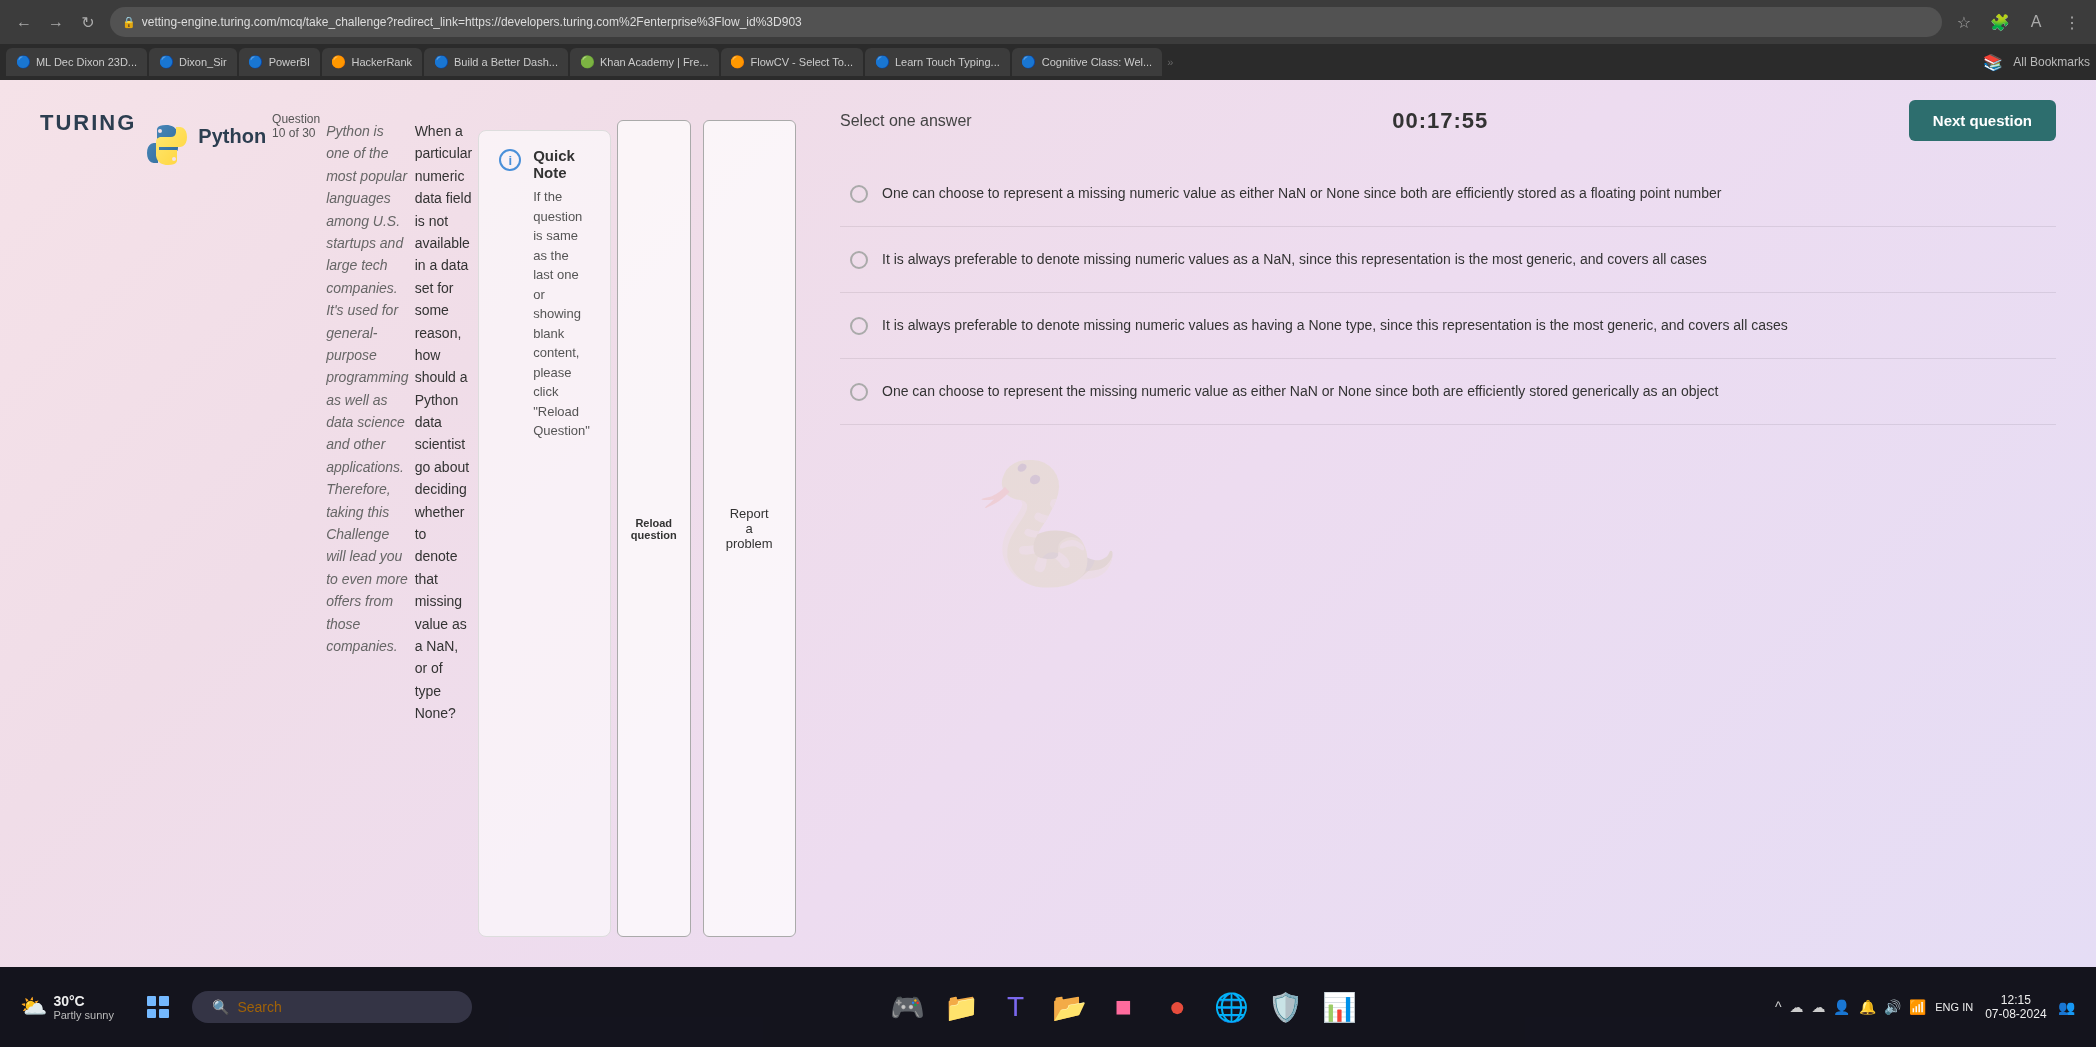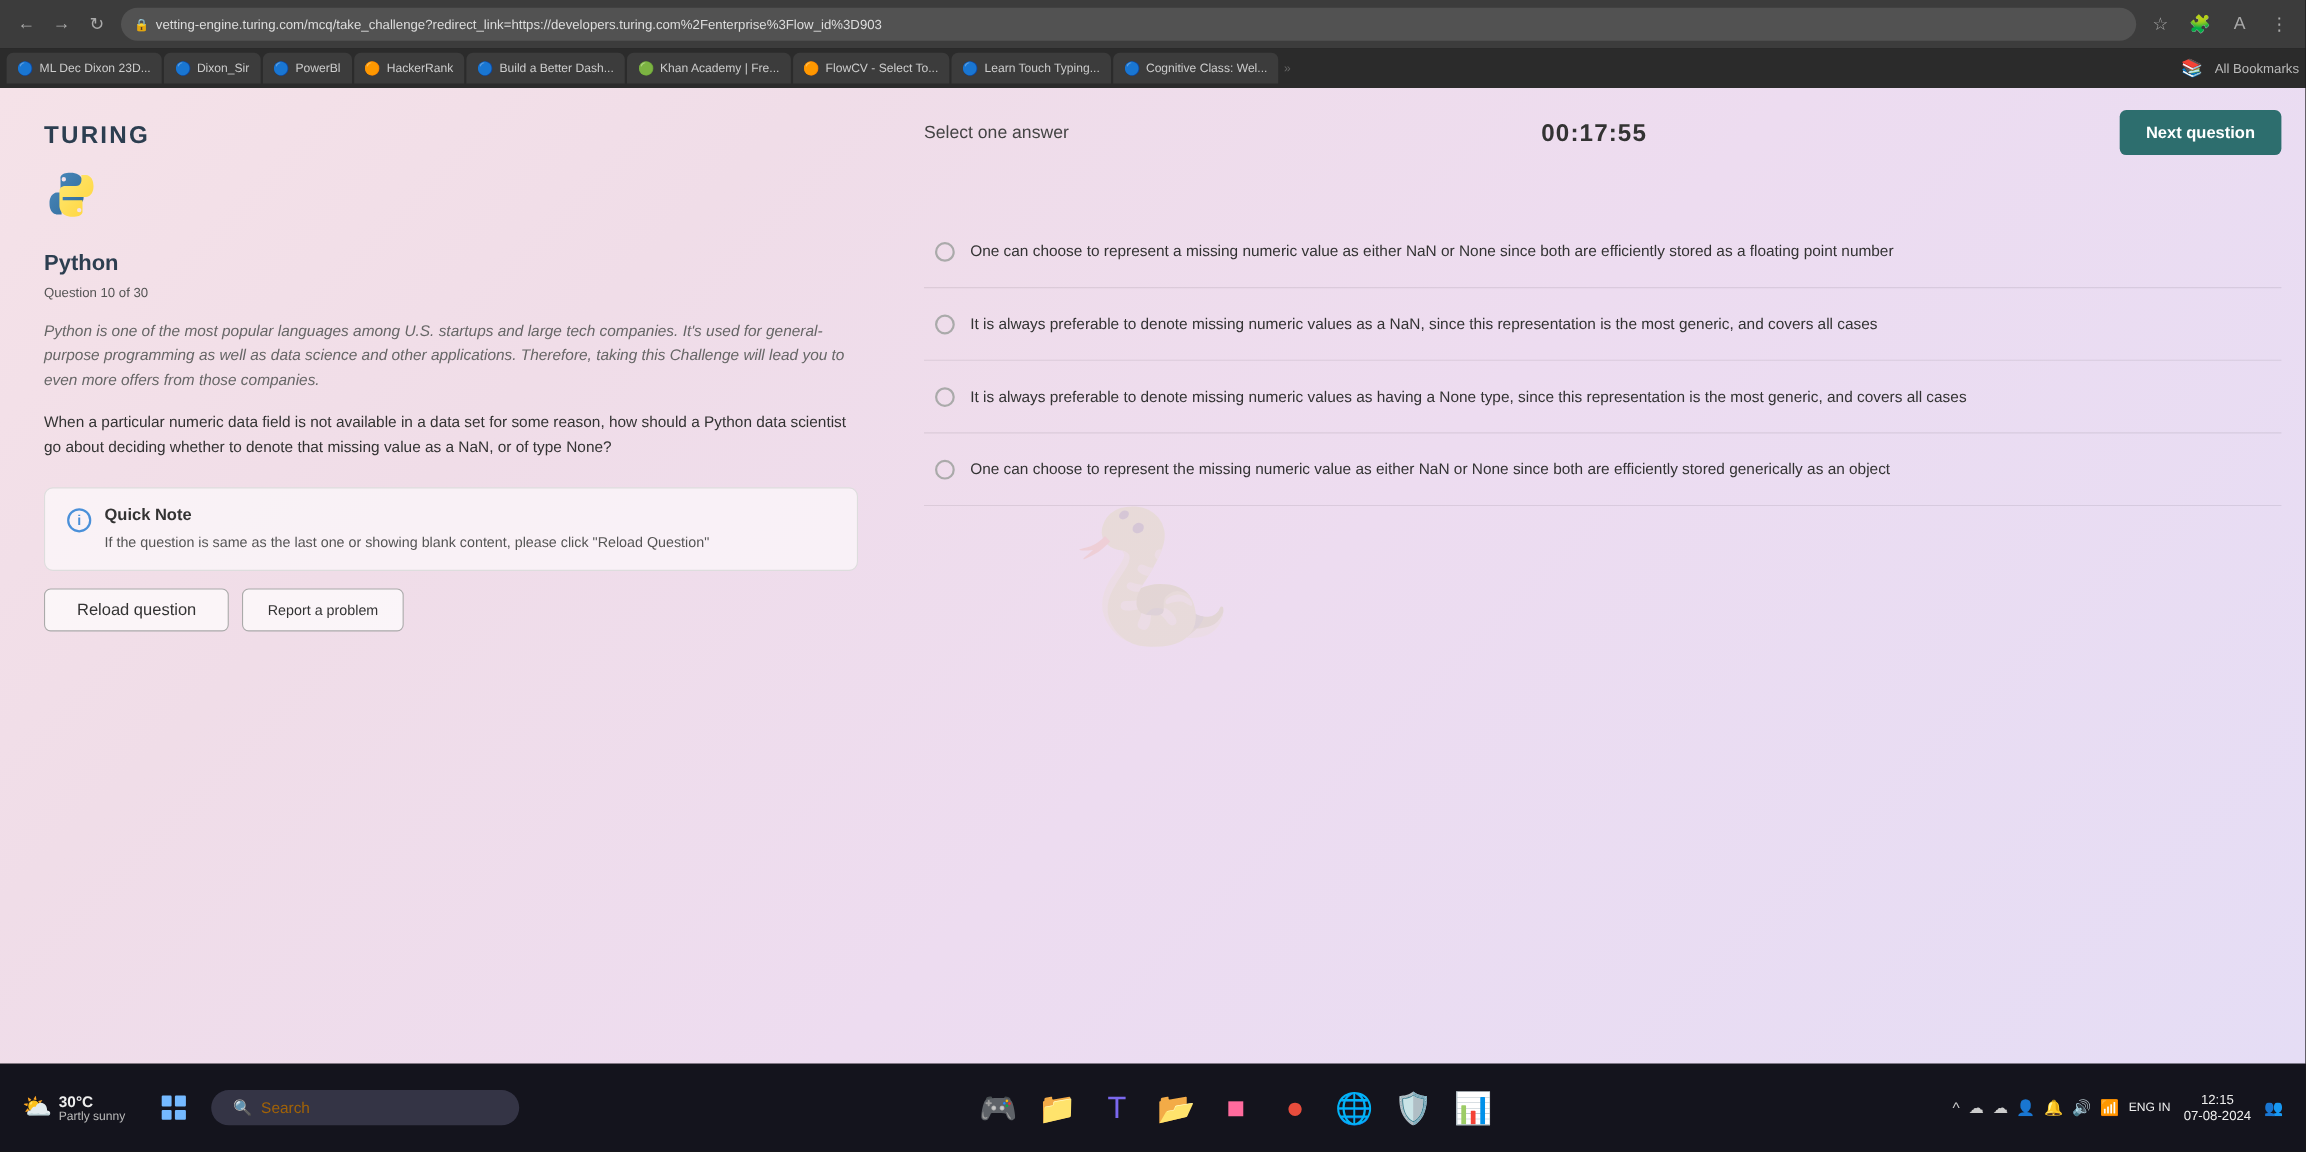--- a/index.html
+++ b/index.html
@@ -115,21 +115,21 @@
       margin: 0 3px;
       color: #666;
       font-size: 11px;
     }
 
     
     .left-panel {
       width: 820px;
       padding: 30px 40px;
       display: flex;
-      flex-direction: column;
+      flex-direction: row;
       gap: 6px;
     }
 
     .turing-logo {
       font-size: 22px;
       font-weight: 700;
       letter-spacing: 2px;
       color: #2c3e50;
     }
 
@@ -200,46 +200,46 @@
       line-height: 1.5;
     }
 
     .action-buttons {
       display: flex;
       gap: 12px;
       margin-top: 10px;
     }
 
     .btn-reload {
-      padding: 10px 29px;
+      padding: 10px 13px;
       border: 1px solid #aaa;
       background: rgba(255,255,255,0.7);
       border-radius: 6px;
-      font-size: 15px;
+      font-size: 11px;
       color: #333;
       cursor: pointer;
+      font-weight: bold;
     }
 
     .btn-report {
       padding: 10px 22px;
       border: 1px solid #aaa;
       background: rgba(255,255,255,0.7);
       border-radius: 6px;
       font-size: 13px;
       color: #333;
       cursor: pointer;
     }
 
     
     .right-panel {
       flex: 1;
       display: flex;
       flex-direction: column;
-      padding: 20px 22px 20px 20px;
-      gap: 35px;
+      padding: 20px 40px 20px 20px;
     }
 
     .top-bar {
       display: flex;
       align-items: center;
       justify-content: space-between;
       margin-bottom: 20px;
     }
 
     .select-answer-label {

